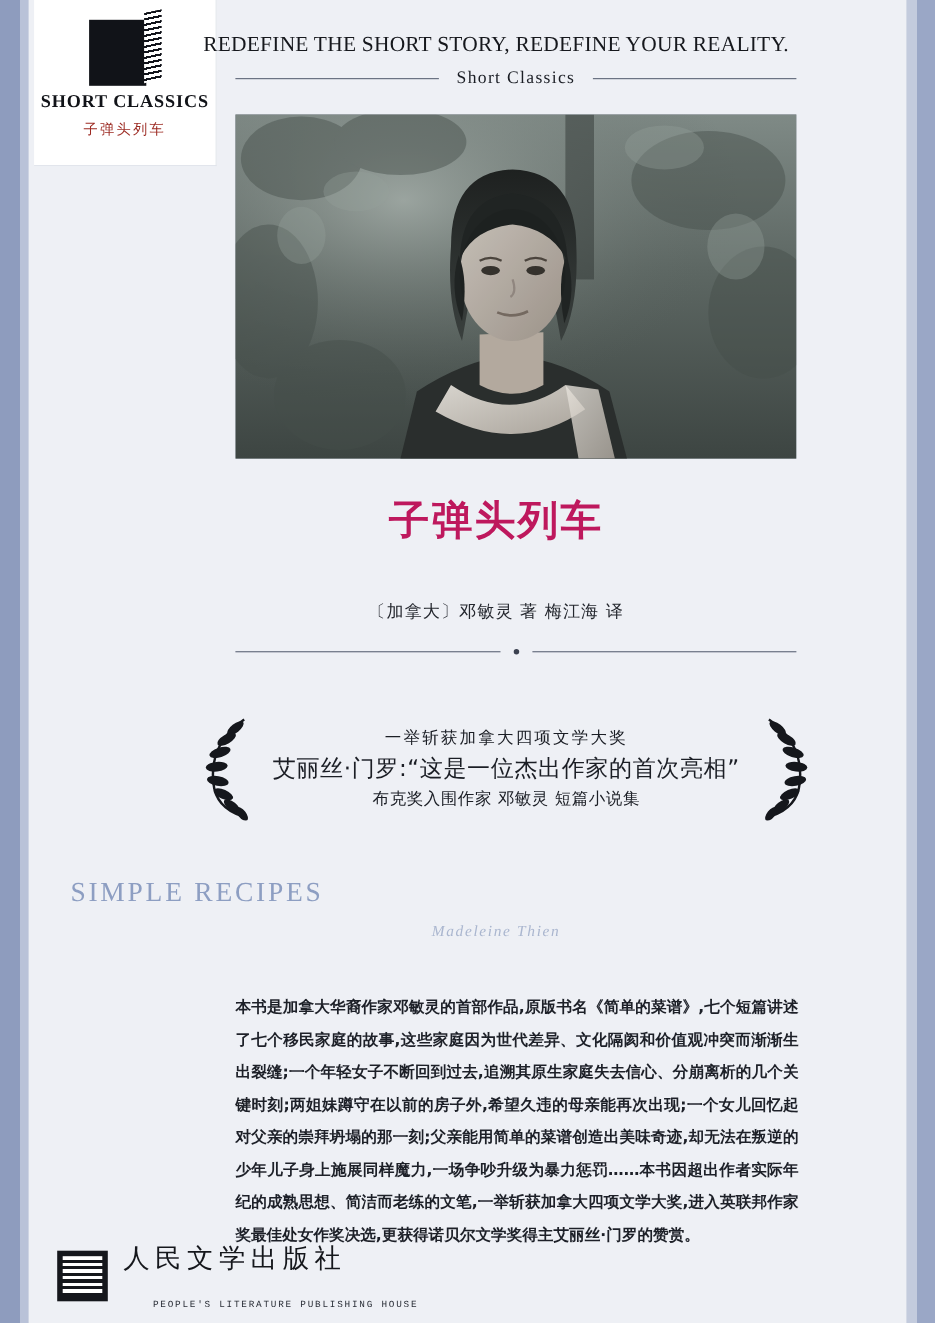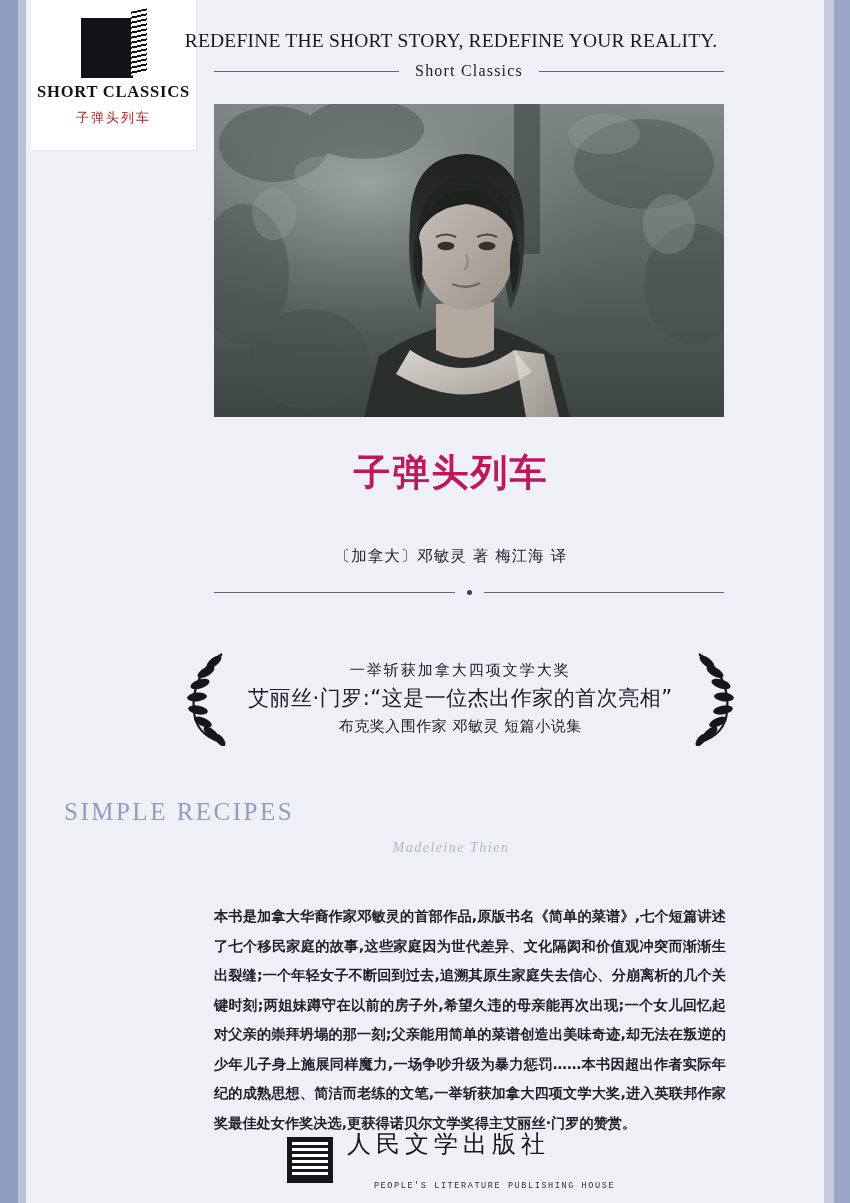--- a/index.html
+++ b/index.html
@@ -243,21 +243,20 @@
   }
 
   
   .publisher {
     position: absolute;
     left: 26px;
     top: 1128px;
     width: 798px;
     display: flex;
     align-items: center;
-    justify-content: center;
   }
   .pub-mark {
     width: 46px;
     height: 46px;
     background: #15171c;
     position: relative;
     margin-right: 14px;
   }
   .pub-mark::before {
     content: "";

